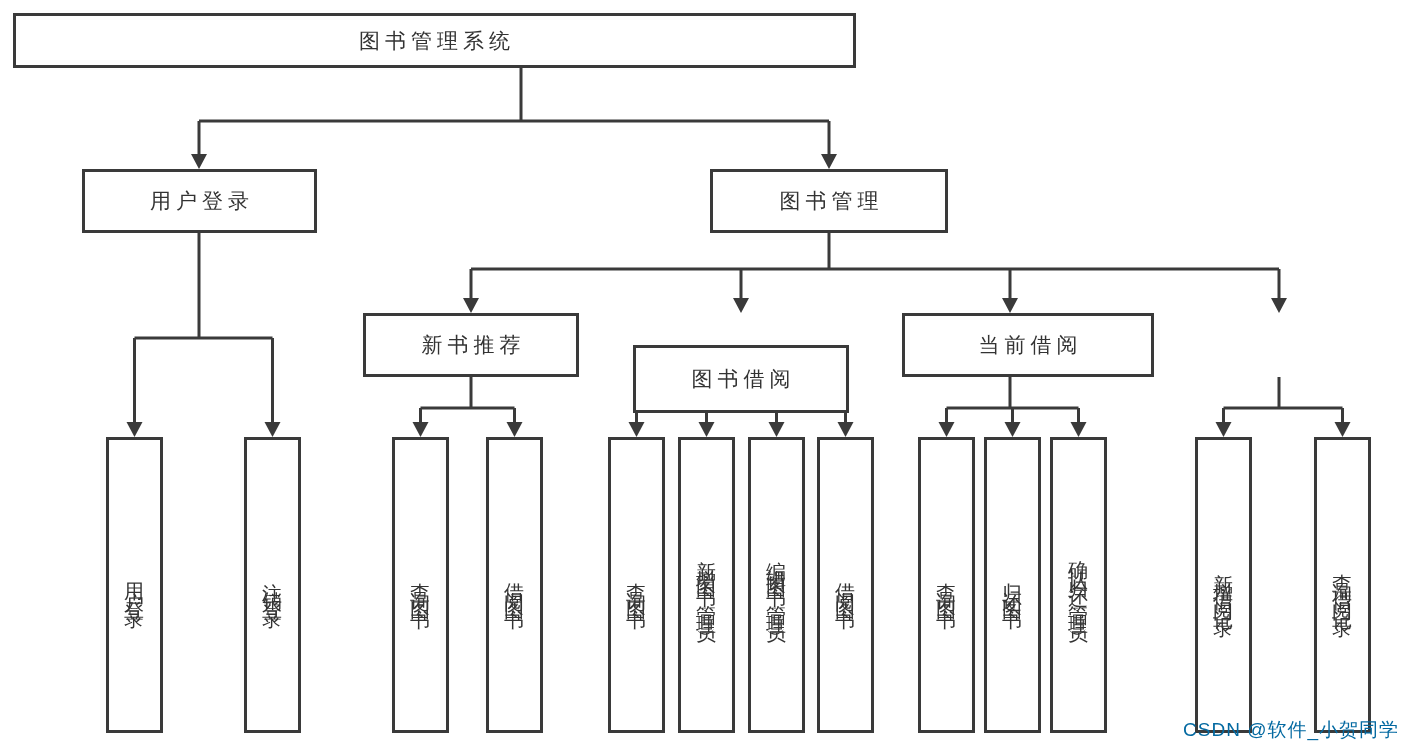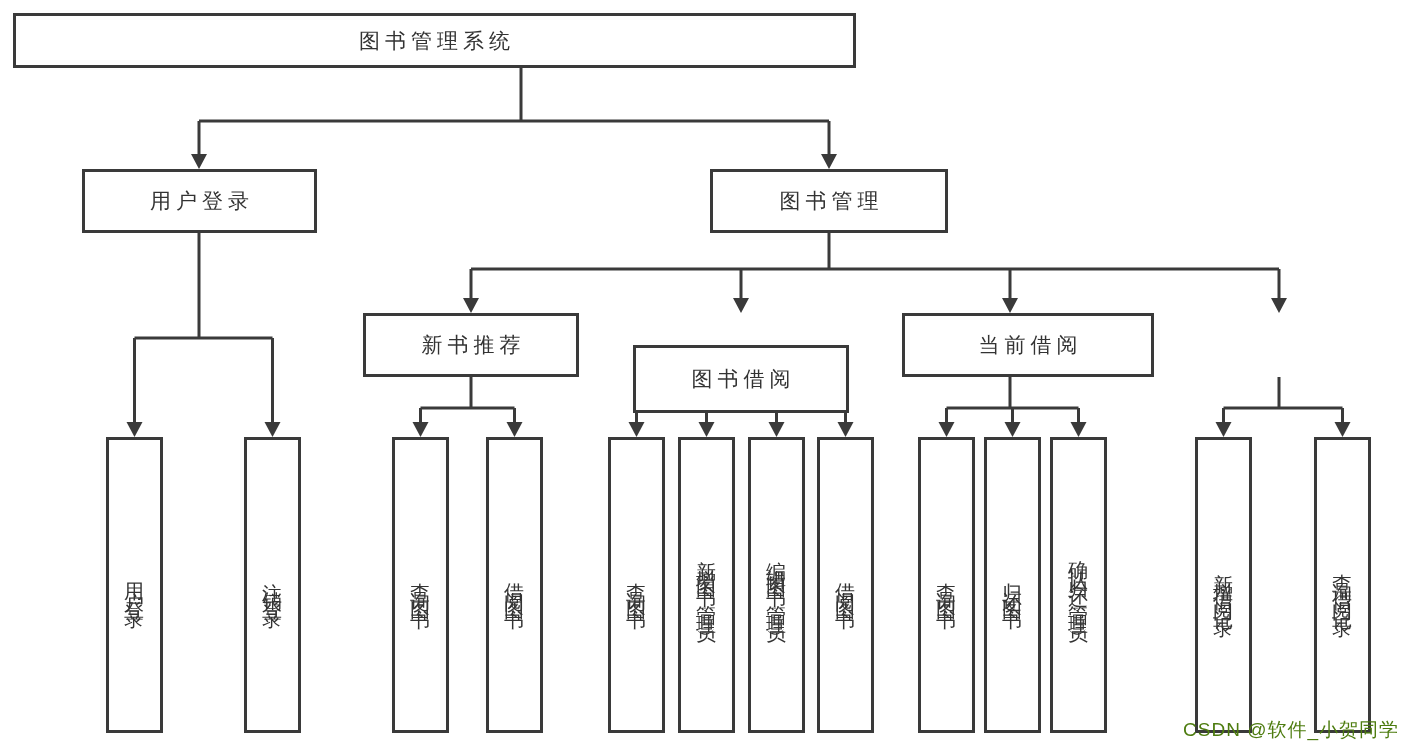--- a/index.html
+++ b/index.html
@@ -48,21 +48,21 @@
     letter-spacing: 9px;
     line-height: 1;
     white-space: nowrap;
   }
   .watermark {
     position: absolute;
     right: 6px;
     bottom: 4px;
     font-size: 19px;
     letter-spacing: 1px;
-    color: #4d7c0f;
+    color: #0369a1;
     z-index: 5;
   }
 </style>
 </head>
 <body>
 
 <div class="stage">
 
   <svg class="wires" width="1405" height="747" viewBox="0 0 1405 747" aria-hidden="true">
     <path d="M521 68 V121 M199 121 H829 M199 121 V156 M829 121 V156

